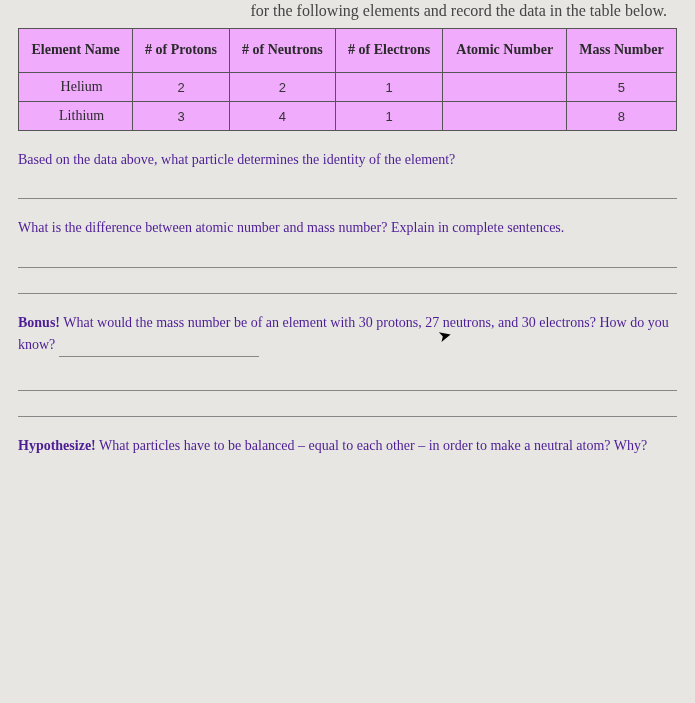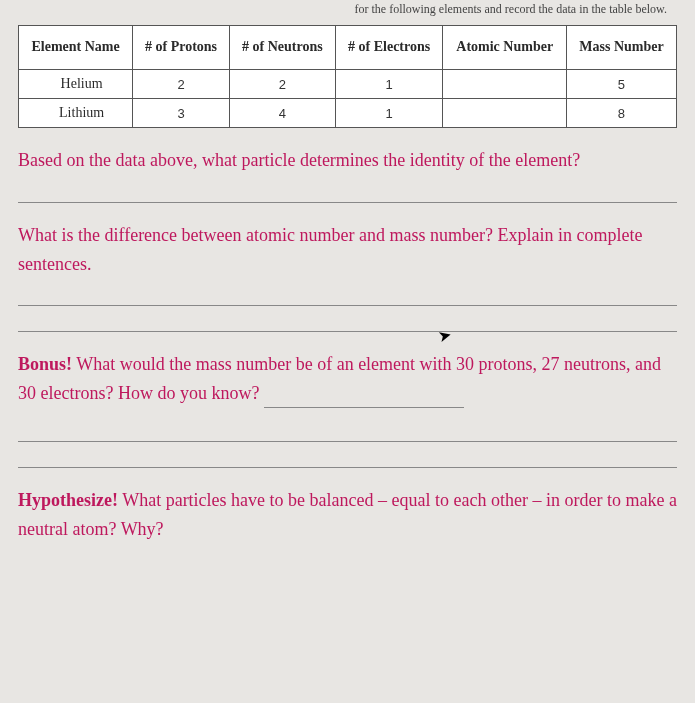--- a/index.html
+++ b/index.html
@@ -7,30 +7,30 @@
       font-family: Georgia, 'Times New Roman', serif;
       background: #e8e6e3;
       width: 695px;
       height: 703px;
       overflow: hidden;
       color: #2a2a2a;
       padding: 0 18px;
       position: relative;
     }
     .top-text {
-      font-size: 12px;
+      font-size: 16px;
       text-align: right;
       padding: 2px 10px 8px 0;
       color: #444;
     }
     table {
       border-collapse: collapse;
       width: 100%;
       margin-bottom: 18px;
-      background: #ffffff;
+      background: #f0abfc;
     }
     th, td {
       border: 1.5px solid #555;
       padding: 6px 8px;
       font-size: 14px;
       text-align: center;
       vertical-align: middle;
     }
     th {
       font-weight: bold;
@@ -41,24 +41,24 @@
       text-align: center;
       font-weight: normal;
       padding-left: 20px;
     }
     td.val {
       font-family: Arial, sans-serif;
       font-size: 13px;
       color: #333;
     }
     .question {
-      font-size: 18px;
+      font-size: 14px;
       line-height: 1.6;
       margin-bottom: 6px;
-      color: #be185d;
+      color: #4c1d95;
     }
     .answer-line {
       border-bottom: 1px solid #888;
       height: 22px;
       margin-bottom: 18px;
     }
     .answer-line.double { margin-bottom: 4px; }
     .cursor {
       position: absolute;
       top: 326px;

